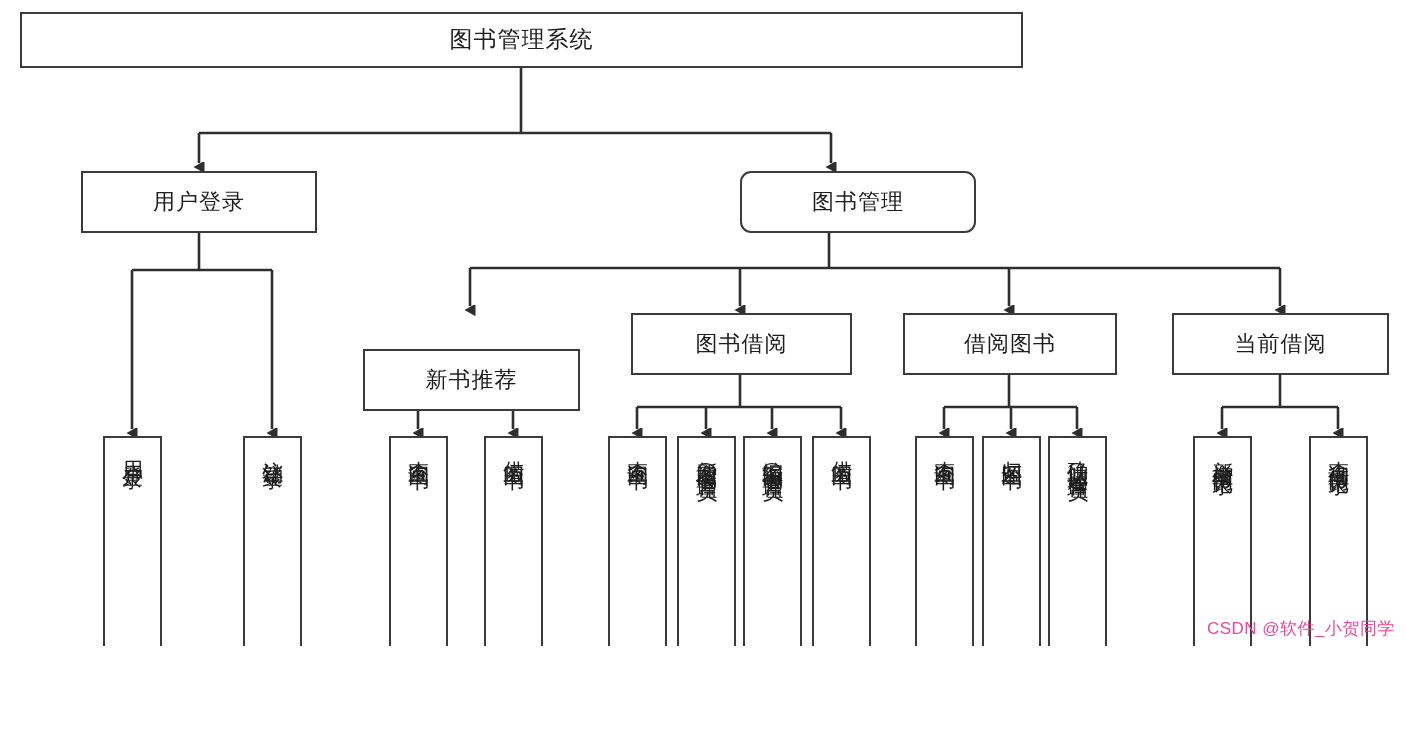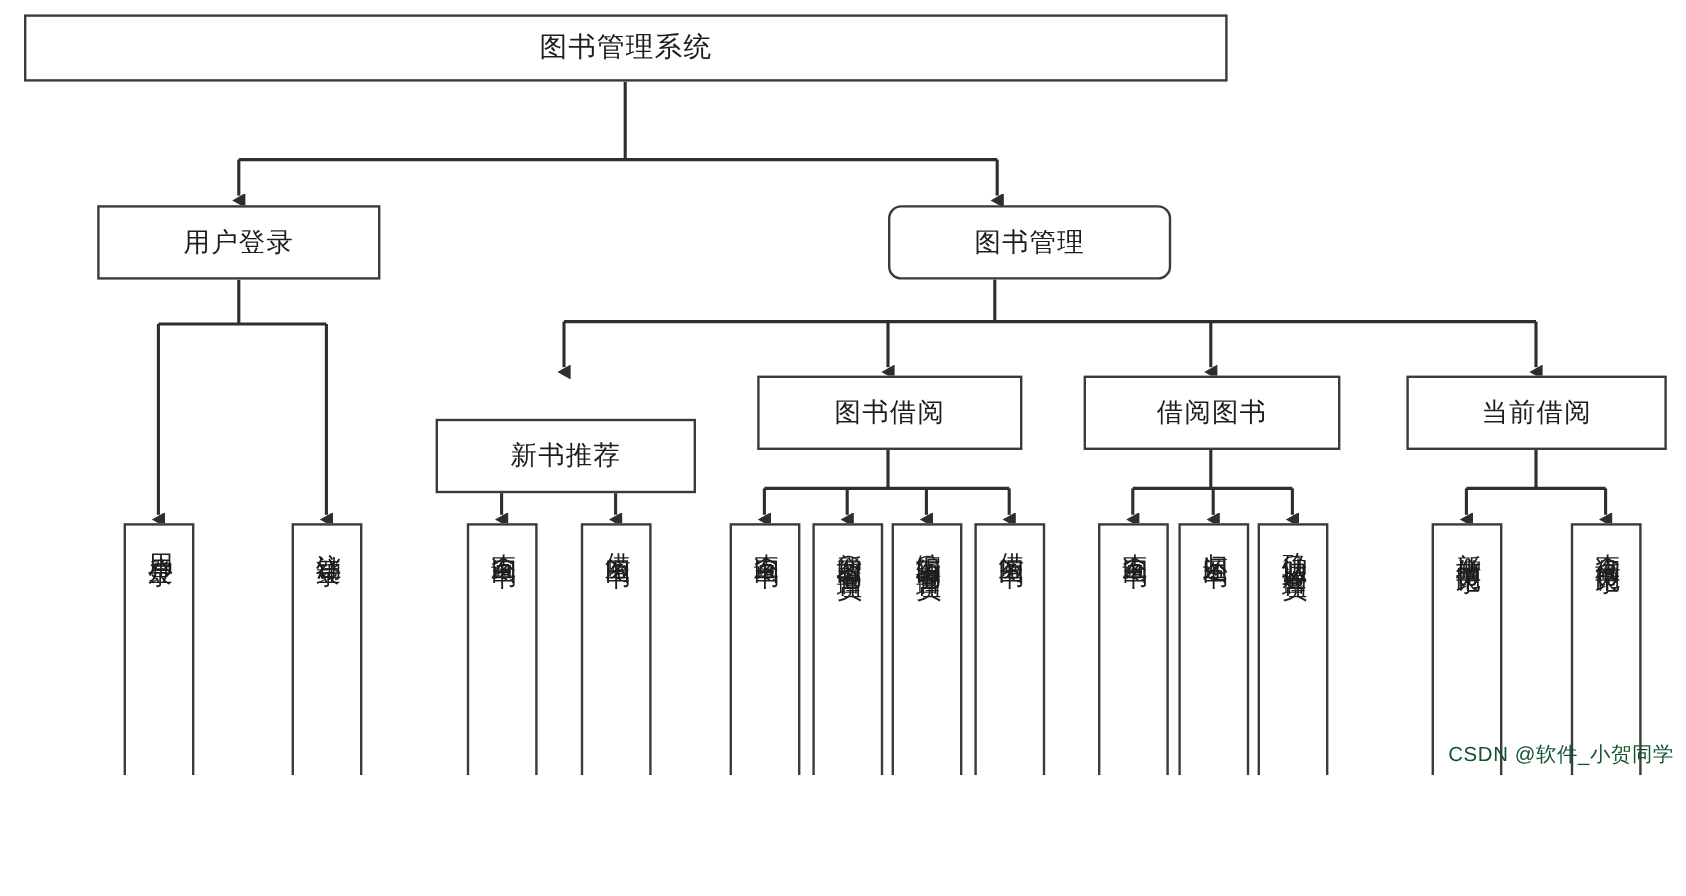--- a/index.html
+++ b/index.html
@@ -54,21 +54,21 @@
     color:#1d1d1d;
   }
   .node.root{
     font-size:23px;
   }
   .watermark{
     position:absolute;
     right:10px;
     bottom:6px;
     font-size:17px;
-    color:#14532d;
+    color:#ec4899;
     letter-spacing:0.5px;
     z-index:3;
     white-space:nowrap;
   }
 </style>
 </head>
 <body>
 
 <div id="canvas">
 

